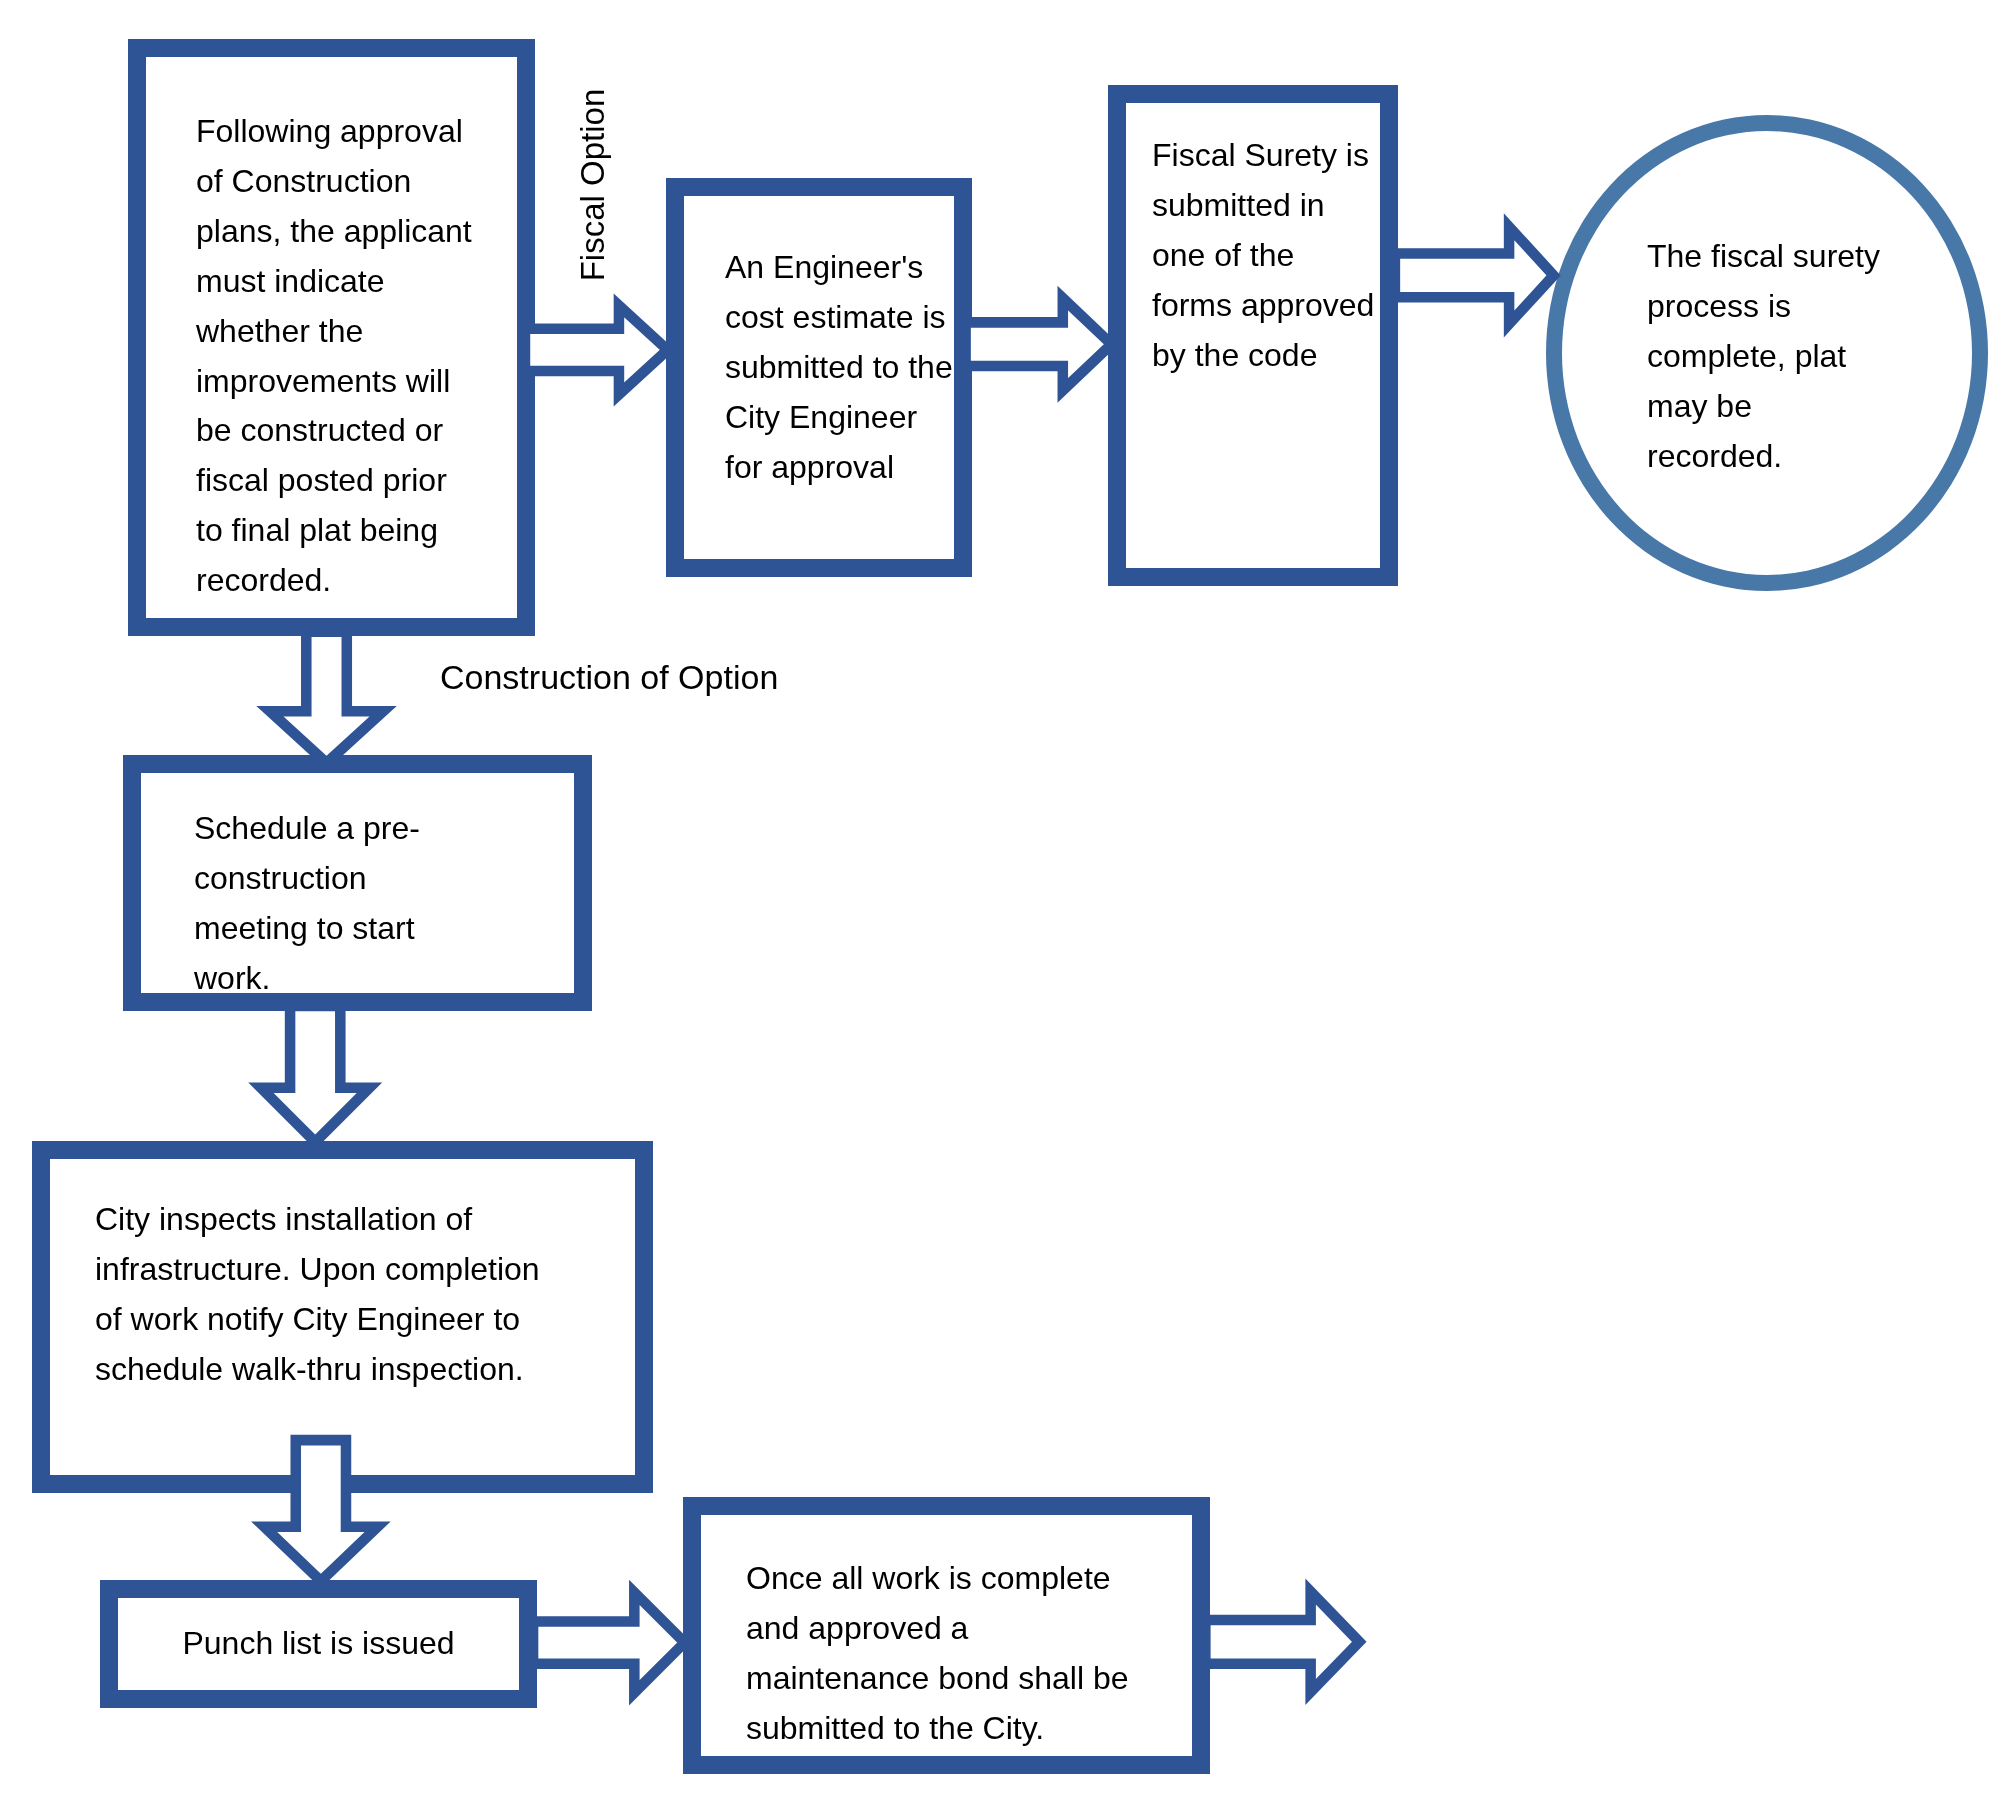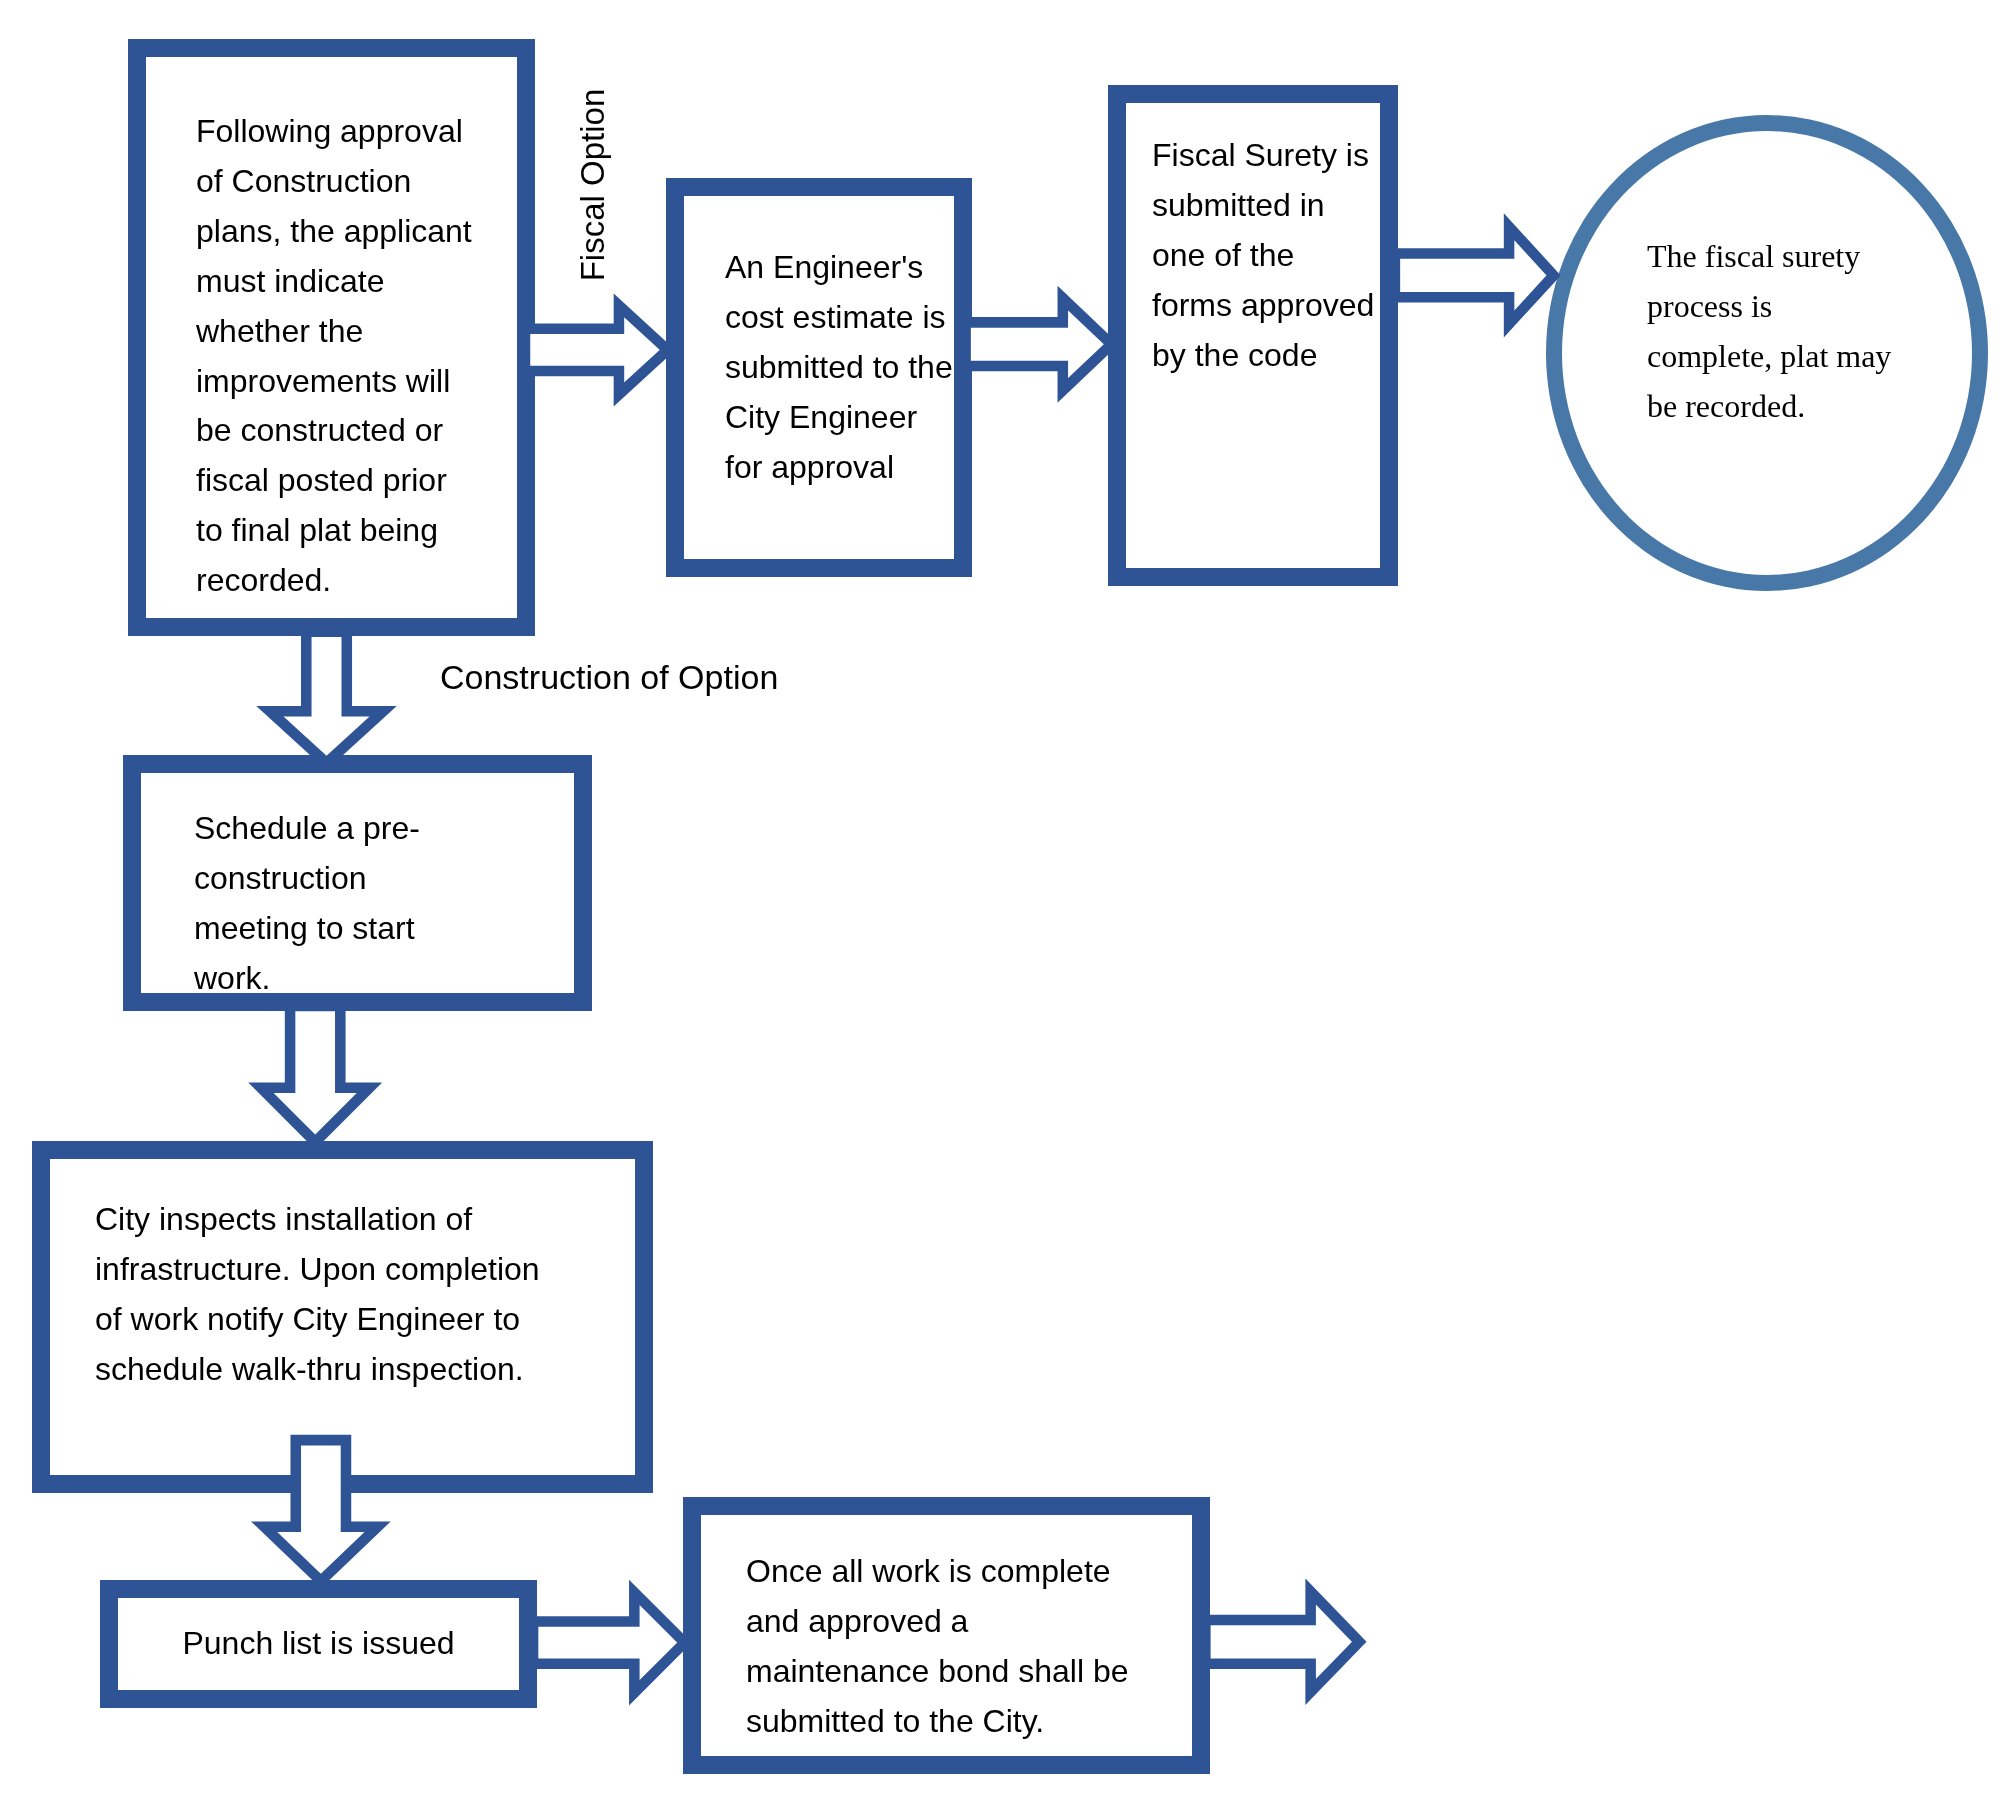--- a/index.html
+++ b/index.html
@@ -41,24 +41,24 @@
   .b2 .t { width: 232px; }
   .b3 { left: 1108px; top: 85px; width: 290px; height: 501px; padding: 28px 0 0 26px; }
   .b3 .t { width: 230px; }
   .b4 { left: 123px; top: 755px;  width: 469px; height: 256px; padding: 31px 0 0 53px; }
   .b4 .t { width: 267px; }
   .b5 { left: 32px;  top: 1141px; width: 621px; height: 352px; padding: 36px 0 8px 45px; }
   .b5 .t { width: 454px; }
   .b6 { left: 100px; top: 1580px; width: 437px; height: 128px;
         display: flex; align-items: center; justify-content: center; }
   .b7 { left: 683px; top: 1497px; width: 527px; height: 277px; padding: 32px 0 0 45px; }
-  .b7 .t { width: 405px; }
+  .b7 .t { width: 405px; margin-top: 7px; }
   .t { display: block; }
   .c1 { left: 1546px; top: 115px;  width: 442px; height: 476px; border: 16px solid #4878A8; }
-  .c1 .etext { left: 85px; top: 101px; width: 247px; font-family: Liberation Serif, serif; }
+  .c1 .etext { left: 85px; top: 101px; width: 247px; }
   .c2 { left: 1359px; top: 1436px; width: 369px; height: 374px; border: 18px solid #2F5496; }
   .c2 .etext { left: 71px; top: 104px; width: 253px; }
   .v-label {
     position: absolute;
     left: 489px; top: 164px;
     width: 211px; height: 42px;
     transform: rotate(-90deg);
     font-size: 33px;
     text-align: center;
     white-space: nowrap;

